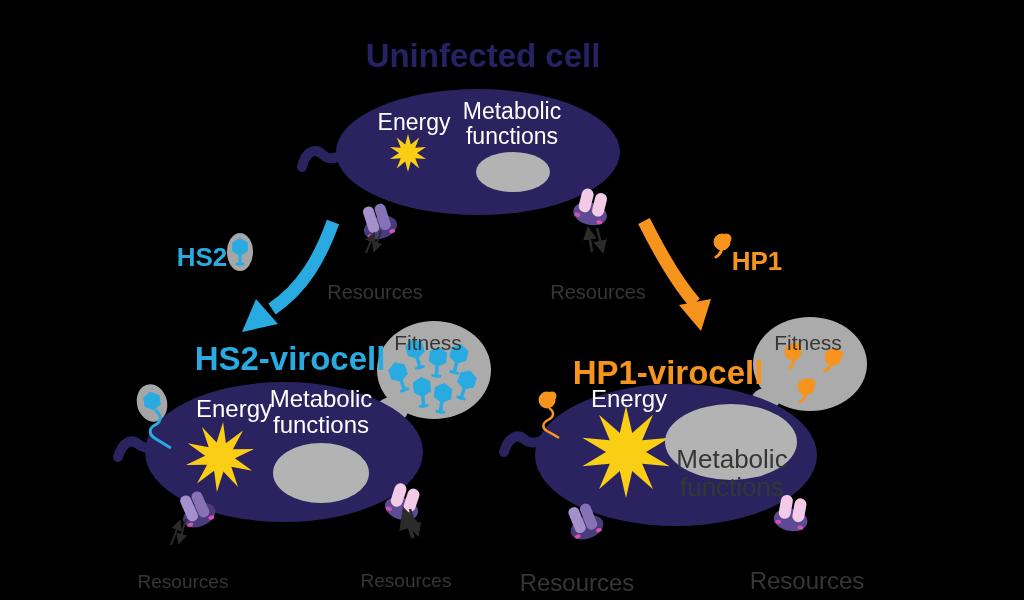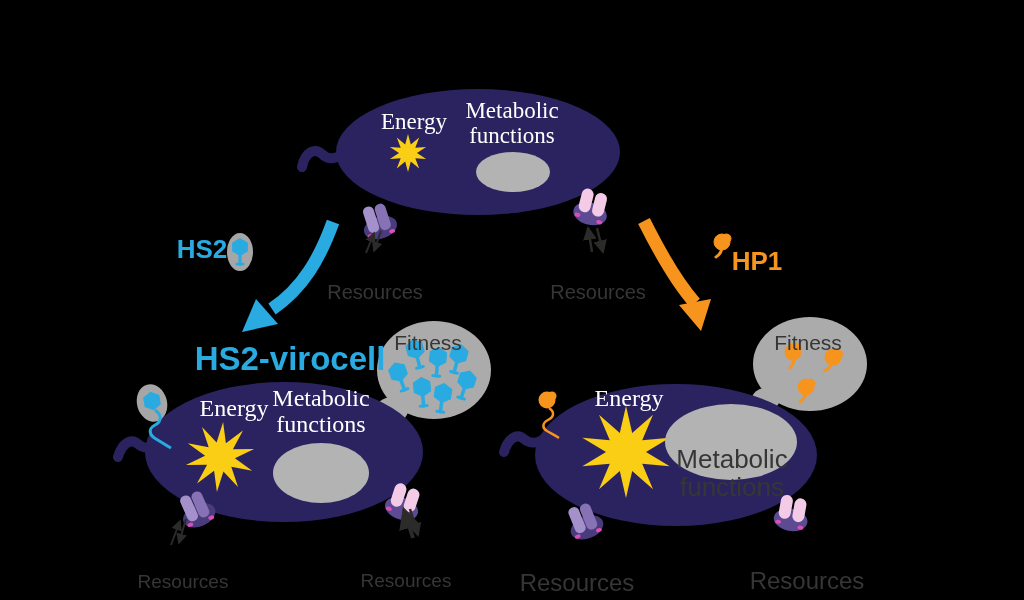--- a/index.html
+++ b/index.html
@@ -11,21 +11,21 @@
   .stage svg.diagram{position:absolute;left:0;top:0;}
   .lbl{
     position:absolute;transform:translate(-50%,-50%);
     white-space:nowrap;text-align:center;line-height:1.08;
   }
   .wrap{white-space:normal;}
   .bold{font-weight:bold;}
   .navy{color:var(--title-navy);}
   .cyan{color:var(--cyan);}
   .orange{color:var(--orange);margin-top:16px;}
-  .white{color:var(--white);font-family:Liberation Serif, serif;}
+  .white{color:var(--white);}
   .gray{color:var(--dark-text);margin-top:31px;}
 </style>
 </head>
 <body>
 
 <div class="stage">
 
   <svg class="diagram" width="1024" height="600" viewBox="0 0 1024 600">
     <defs>
       <marker id="ah" viewBox="0 0 10 10" refX="8.5" refY="5" markerWidth="5.5" markerHeight="5.5" orient="auto-start-reverse">
@@ -141,30 +141,32 @@
       <g>
         <circle cx="547" cy="400" r="8.5" style="fill:var(--orange)"></circle>
         <circle cx="552" cy="396" r="4.5" style="fill:var(--orange)"></circle>
         <path d="M549,408 c6,4 5,9 -1,12 c-6,3 -6,8 -1,11 c5,3 9,5 12,7" fill="none" style="stroke:var(--orange)" stroke-width="2.5"></path>
       </g>
       <use href="#transporter-purple" transform="translate(584,520) rotate(-22)"></use>
       <use href="#transporter-pink" transform="translate(792,512) rotate(10)"></use>
     </g>
   </svg>
 
+  <div class="lbl bold navy" style="left:483px;top:56px;font-size:33px;">Uninfected cell</div>
 
   <div class="lbl white" style="left:414px;top:122px;font-size:23px;">Energy</div>
   <div class="lbl white wrap" style="left:512px;top:124px;font-size:23px;width:122px;">Metabolic functions</div>
   <div class="lbl gray" style="left:375px;top:262px;font-size:20px;">Resources</div>
   <div class="lbl gray" style="left:598px;top:262px;font-size:20px;">Resources</div>
 
-  <div class="lbl bold cyan" style="left:202px;top:249px;font-size:26px;">HS2</div>
+  <div class="lbl bold cyan" style="left:202px;top:257px;font-size:26px;">HS2</div>
   <div class="lbl bold orange" style="left:757px;top:245px;font-size:26px;">HP1</div>
 
   <div class="lbl bold cyan" style="left:290px;top:359px;font-size:33px;">HS2-virocell</div>
+  <div class="lbl bold orange" style="left:668px;top:357px;font-size:33px;">HP1-virocell</div>
 
   <div class="lbl gray" style="left:428px;top:312px;font-size:21px;">Fitness</div>
   <div class="lbl gray" style="left:808px;top:312px;font-size:21px;">Fitness</div>
 
   <div class="lbl white" style="left:234px;top:409px;font-size:24px;">Energy</div>
   <div class="lbl white wrap" style="left:321px;top:412px;font-size:24px;width:128px;">Metabolic functions</div>
 
   <div class="lbl white" style="left:629px;top:399px;font-size:24px;">Energy</div>
   <div class="lbl gray wrap" style="left:732px;top:442px;font-size:26px;width:140px;">Metabolic functions</div>
 

